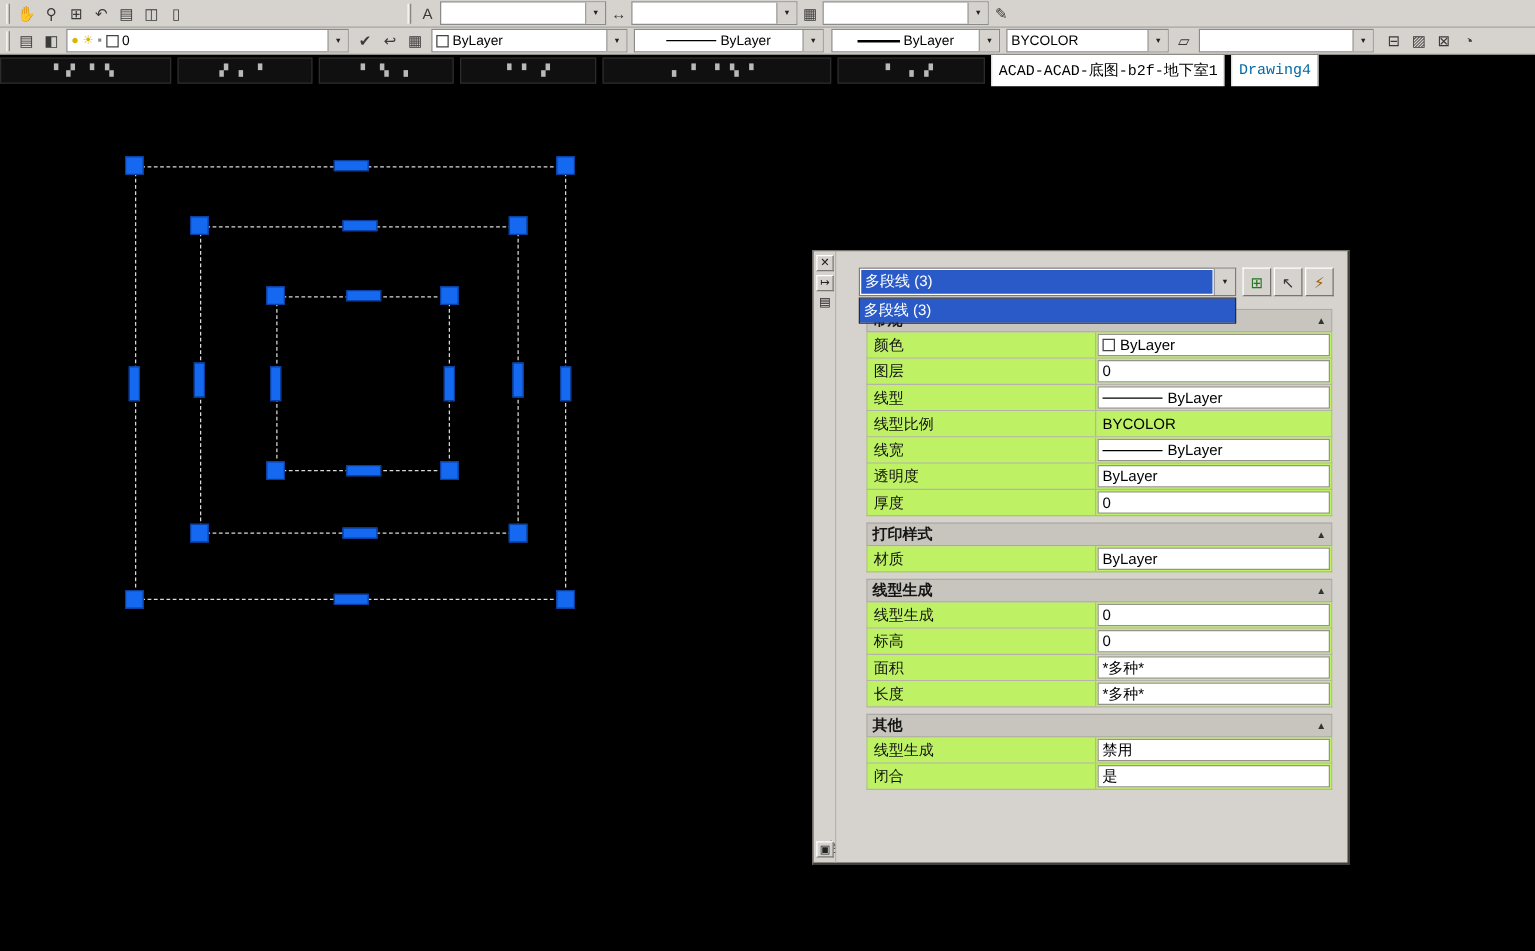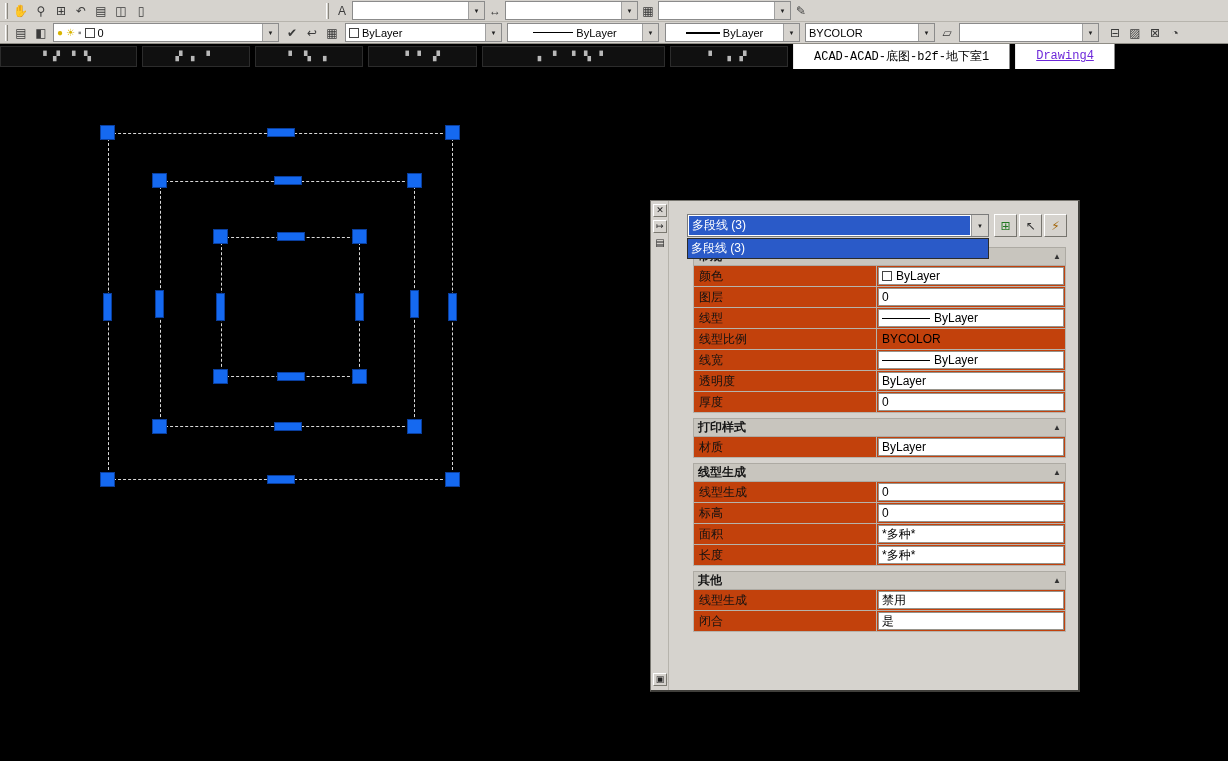--- a/index.html
+++ b/index.html
@@ -16,21 +16,21 @@
   .combo{display:inline-flex;align-items:stretch;height:19px;background:#fff;border:1px solid #8b8b8b;font-size:11px;color:#000;flex:0 0 auto}
   .combo .ctext{flex:1;padding:0 3px;white-space:nowrap;overflow:hidden;display:flex;align-items:center;gap:3px}
   .combo .arrow{width:16px;background:#d6d3ce;border-left:1px solid #a0a0a0;display:flex;align-items:center;justify-content:center;font-size:6px;color:#222}
   .mini{font-size:10px;line-height:1}
   .swatch{width:10px;height:10px;background:#fff;border:1px solid #444;display:inline-block;flex:0 0 auto}
   .linesample{width:48px;height:0;border-top:1px solid #000;display:inline-block;flex:0 0 auto}
 
   
   #row3{height:24px;background:#000;display:flex;align-items:center;gap:5px;padding:1px 0}
   .seg{height:21px;background:#101010;border:1px solid #2c2c2c;color:#b9b9b9;font-size:9px;display:flex;align-items:center;justify-content:center;letter-spacing:3px;overflow:hidden;flex:0 0 auto}
-  .dtab{height:33px;background:#fff;border:1px solid #8a8a8a;border-top-color:#e8e8e8;border-left-color:#e8e8e8;display:flex;align-items:center;padding:0 20px;font-family:"Liberation Mono","DejaVu Sans Mono",monospace;font-size:12px;flex:0 0 auto;white-space:nowrap}
+  .dtab{height:33px;background:#fff;border:1px solid #8a8a8a;border-top-color:#e8e8e8;border-left-color:#e8e8e8;display:flex;align-items:center;padding:0 5px;font-family:"Liberation Mono","DejaVu Sans Mono",monospace;font-size:12px;flex:0 0 auto;white-space:nowrap}
 
   
   #canvas{position:absolute;left:0;top:69px;right:0;bottom:0;background:#000;overflow:hidden}
   .sel-rect{position:absolute;border:1px dashed #dadada}
   .grip{position:absolute;border:1px solid #0a3f9e}
   .grip-c{width:15px;height:15px}
   .grip-h{width:28px;height:9px}
   .grip-v{width:9px;height:28px}
 
   
@@ -47,21 +47,21 @@
   .sel-combo{width:302px;height:23px;background:#fff;border:1px solid #7b7b7b;display:flex;align-items:stretch;flex:0 0 auto}
   .sel-combo .sel-text{flex:1;background:#2a5ac8;color:#fff;margin:1px;padding:0 3px;font-size:12px;display:flex;align-items:center;white-space:nowrap;overflow:hidden}
   .sel-combo .combo-btn{width:17px;background:#d6d3ce;border-left:1px solid #999;display:flex;align-items:center;justify-content:center;font-size:6px;color:#222}
   .pal-btn2{width:23px;height:23px;background:#d6d3ce;border:1px solid;border-color:#fff #76746e #76746e #fff;display:flex;align-items:center;justify-content:center;font-size:12px;flex:0 0 auto;cursor:default}
   .sel-dropdown{position:absolute;left:18px;top:37px;width:302px;background:#fff;border:1px solid #2b2b2b;z-index:9}
   .sel-item{height:19px;background:#2a5ac8;color:#fff;display:flex;align-items:center;padding:0 3px;font-size:12px;white-space:nowrap}
   #pal-grid{position:absolute;left:24px;top:46px;width:373px;bottom:8px;overflow:hidden}
   .sec-header{height:19px;margin-top:5px;background:#c8c5be;border:1px solid #adaaa3;display:flex;align-items:center;font-weight:bold;padding-left:4px;color:#151515}
   .sec-header:first-child{margin-top:0}
   .sec-arrow{margin-left:auto;margin-right:4px;font-size:8px;color:#333}
-  .prow{height:21px;display:flex;border-bottom:1px solid #b6b3ac;border-left:1px solid #b6b3ac;border-right:1px solid #b6b3ac;background:#c2410c}
+  .prow{height:21px;display:flex;border-bottom:1px solid #b6b3ac;border-left:1px solid #b6b3ac;border-right:1px solid #b6b3ac;background:#bef264}
   .plabel{width:183px;padding-left:5px;display:flex;align-items:center;border-right:1px solid #b6b3ac;color:#111;overflow:hidden;white-space:nowrap}
   .pvalue{flex:1;position:relative;padding:1px}
   .vbox{height:100%;background:#fff;border:1px solid #96938b;display:flex;align-items:center;padding:0 3px;gap:4px;overflow:hidden;white-space:nowrap}
   .vplain{height:100%;display:flex;align-items:center;padding:0 4px;white-space:nowrap}
 </style>
 </head>
 <body>
 
 <div class="tbrow" id="row1">
   <span class="handle"></span>
@@ -162,21 +162,21 @@
 </div>
 
 <div id="row3">
     <div class="seg" style="width: 137px;">▘▞ ▝ ▚</div>
     <div class="seg" style="width: 108px;">▞ ▖ ▘</div>
     <div class="seg" style="width: 108px;">▘ ▚ ▗</div>
     <div class="seg" style="width: 109px;">▝ ▘ ▞</div>
     <div class="seg" style="width: 183px;">▖ ▘ ▝ ▚ ▘</div>
     <div class="seg" style="width: 118px;">▘ ▗ ▞</div>
     <div class="dtab" style="color: rgb(0, 0, 0);">ACAD-ACAD-底图-b2f-地下室1</div>
-    <div class="dtab" style="color: #6d28d9; text-decoration: underline;">Drawing4</div>
+    <div class="dtab" style="color: #0369a1;">Drawing4</div>
   </div>
 
 <div id="canvas">
     <div class="sel-rect" style="left: 108px; top: 64px; width: 345px; height: 347px;"></div>
     <div class="grip grip-c" style="left: 100px; top: 56px; background: rgb(21, 105, 240);"></div>
     <div class="grip grip-c" style="left: 445px; top: 56px; background: rgb(21, 105, 240);"></div>
     <div class="grip grip-c" style="left: 100px; top: 403px; background: rgb(21, 105, 240);"></div>
     <div class="grip grip-c" style="left: 445px; top: 403px; background: rgb(21, 105, 240);"></div>
     <div class="grip grip-h" style="left: 266.5px; top: 59px; background: rgb(21, 105, 240);"></div>
     <div class="grip grip-h" style="left: 266.5px; top: 406px; background: rgb(21, 105, 240);"></div>

